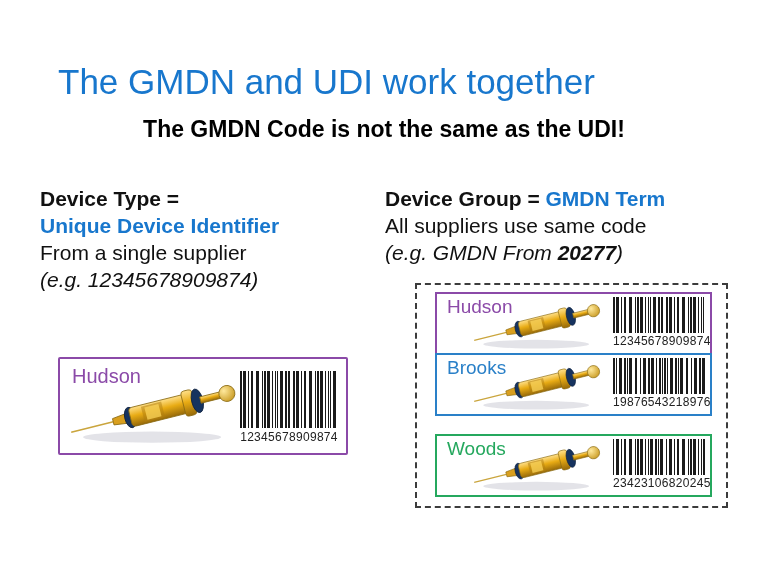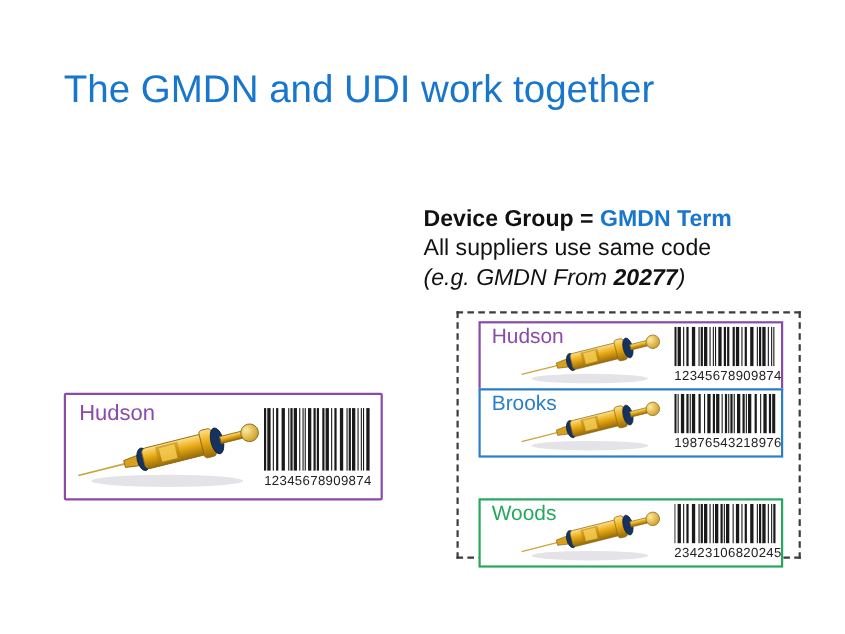--- a/index.html
+++ b/index.html
@@ -24,21 +24,21 @@
   .bars{display:flex;align-items:stretch;overflow:hidden;background:#fff;}
   .single-box .bars{height:57px;}
   .bars i{display:block;flex:0 0 auto;height:100%;background:#1a1a1a;}
   .num{font-size:12px;text-align:center;margin-top:2px;letter-spacing:.3px;color:#222;
        white-space:nowrap;}
   
   .group-panel{position:absolute;left:415px;top:283px;width:309px;height:221px;
                border:2px dashed #3c3c3c;background:#fff;}
   .row{position:absolute;left:18px;width:273px;height:59px;border:2px solid #888;
        background:#fff;overflow:hidden;}
-  .row-0{top:7px;} .row-1{top:68px;} .row-2{top:168px;}
+  .row-0{top:7px;} .row-1{top:68px;} .row-2{top:149px;}
   .supplier-sm{position:absolute;left:10px;top:2px;font-size:19px;}
   .syr-sm{position:absolute;left:30px;top:1px;width:142px;height:59px;}
   .row .barcode{right:5px;top:3px;width:92px;}
   .row .bars{height:36px;}
   .row .num{margin-top:1px;}
   .hidden-defs{position:absolute;width:0;height:0;overflow:hidden;}
 </style>
 </head>
 <body>
 
@@ -67,21 +67,28 @@
         <rect x="174" y="44" width="28" height="8" fill="url(#goldGrad)" stroke="#8a6a12"></rect>
         <circle cx="208" cy="48" r="10" fill="url(#goldRad)" stroke="#8a6a12"></circle>
       </g>
     </symbol>
   </defs>
 </svg>
 
 <div class="slide">
 
   <h1 class="title" style="color: rgb(24, 119, 205);">The GMDN and UDI work together</h1>
-
+  <h2 class="subtitle">The GMDN Code is not the same as the UDI!</h2>
+
+  <div class="tb tb-left">
+    <div class="b">Device Type =</div>
+    <div class="b" style="color: rgb(24, 119, 205);">Unique Device Identifier</div>
+    <div>From a single supplier</div>
+    <div class="it">(e.g. 12345678909874)</div>
+  </div>
 
   <div class="tb tb-right">
     <div class="b"><span>Device Group = </span><span style="color: rgb(24, 119, 205);">GMDN Term</span></div>
     <div>All suppliers use same code</div>
     <div class="it"><span>(e.g. GMDN From </span><span class="b">20277</span><span>)</span></div>
   </div>
 
   <div class="single-box" style="border-color: rgb(139, 74, 168);">
     <div class="supplier-lg" style="color: rgb(139, 74, 168);">Hudson</div>
     <svg class="syr-lg">

